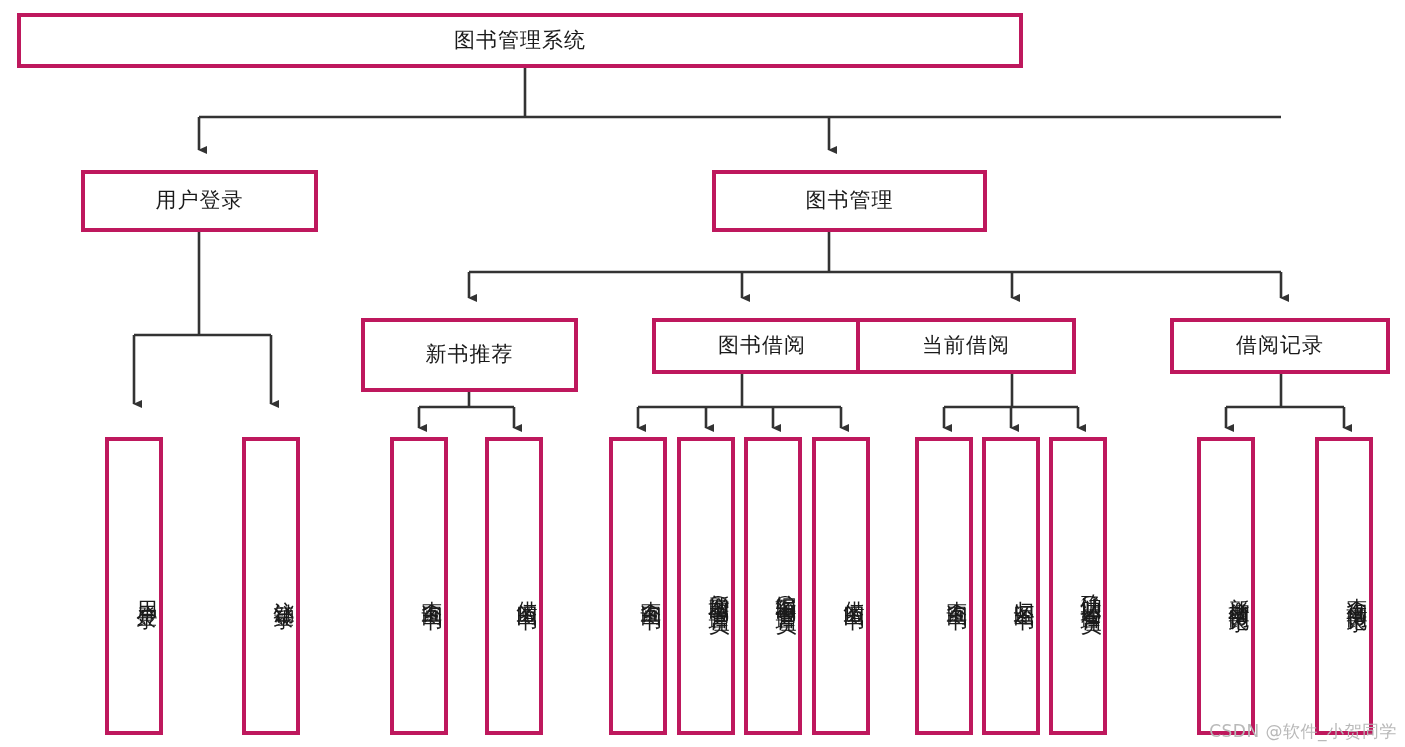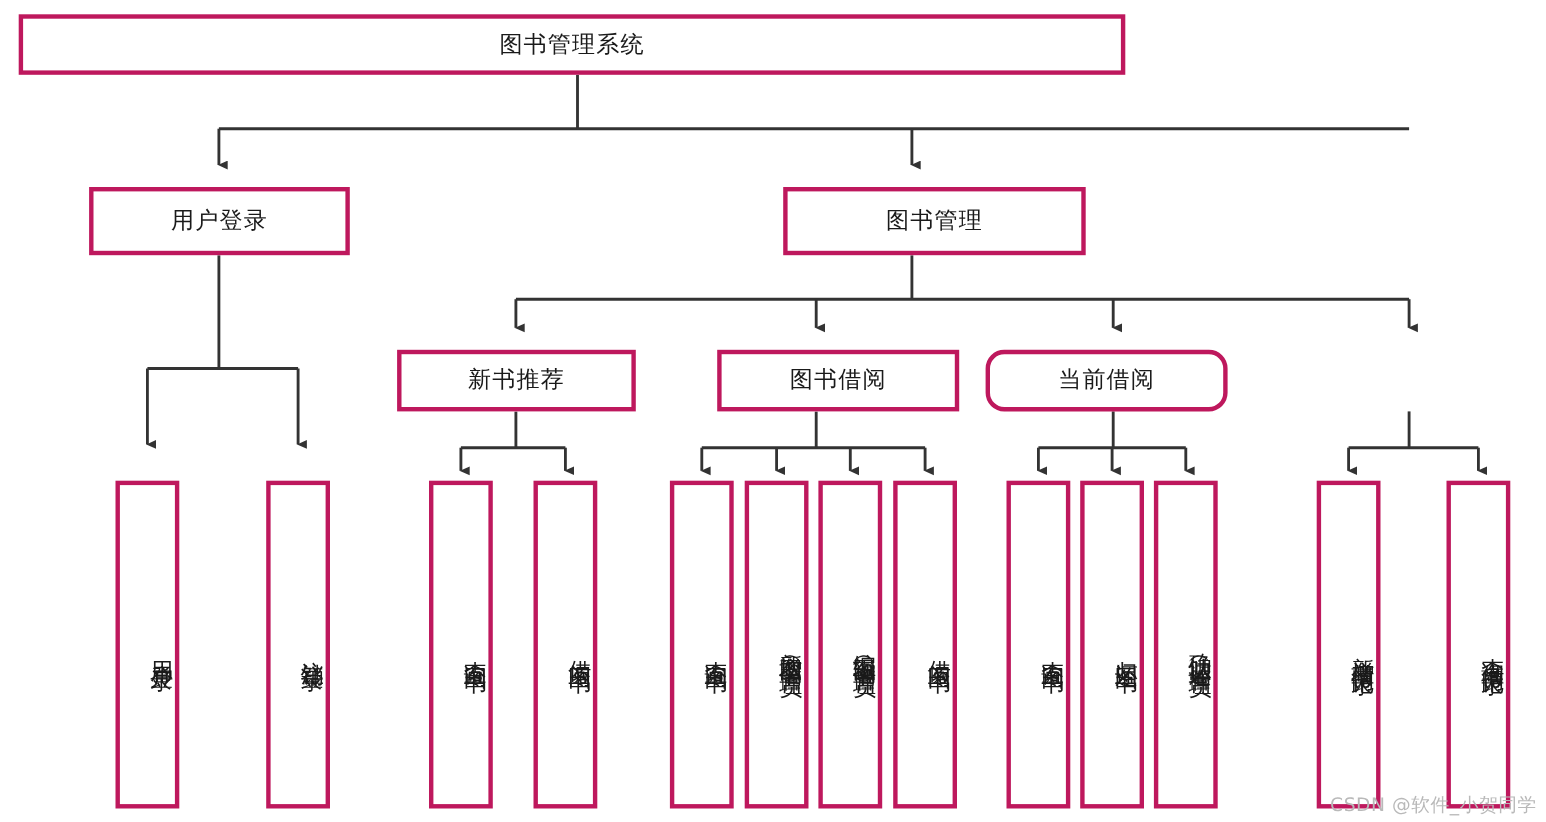--- a/index.html
+++ b/index.html
@@ -127,28 +127,31 @@
     <span>图书管理系统</span>
   </div>
 
   <div class="node node-h" style="left:81px; top:170px; width:237px; height:62px;">
     <span>用户登录</span>
   </div>
   <div class="node node-h" style="left:712px; top:170px; width:275px; height:62px;">
     <span>图书管理</span>
   </div>
 
-  <div class="node node-h" style="left:361px; top:318px; width:217px; height:56px;">
+  <div class="node node-h" style="left:361px; top:318px; width:217px; height:74px;">
     <span>新书推荐</span>
   </div>
   <div class="node node-h" style="left:652px; top:318px; width:220px; height:56px;">
     <span>图书借阅</span>
   </div>
-  <div class="node node-h" style="left:896px; top:318px; width:220px; height:56px;border-radius:17px;">
+  <div class="node node-h" style="left:856px; top:318px; width:220px; height:56px;">
     <span>当前借阅</span>
+  </div>
+  <div class="node node-h" style="left:1170px; top:318px; width:220px; height:56px;">
+    <span>借阅记录</span>
   </div>
 
   <div class="node node-v" style="left:105px; top:437px; width:58px; height:298px;">
     <span class="vlabel">用户登录</span>
   </div>
   <div class="node node-v" style="left:242px; top:437px; width:58px; height:298px;">
     <span class="vlabel">注销登录</span>
   </div>
 
   <div class="node node-v" style="left:390px; top:437px; width:58px; height:298px;">

